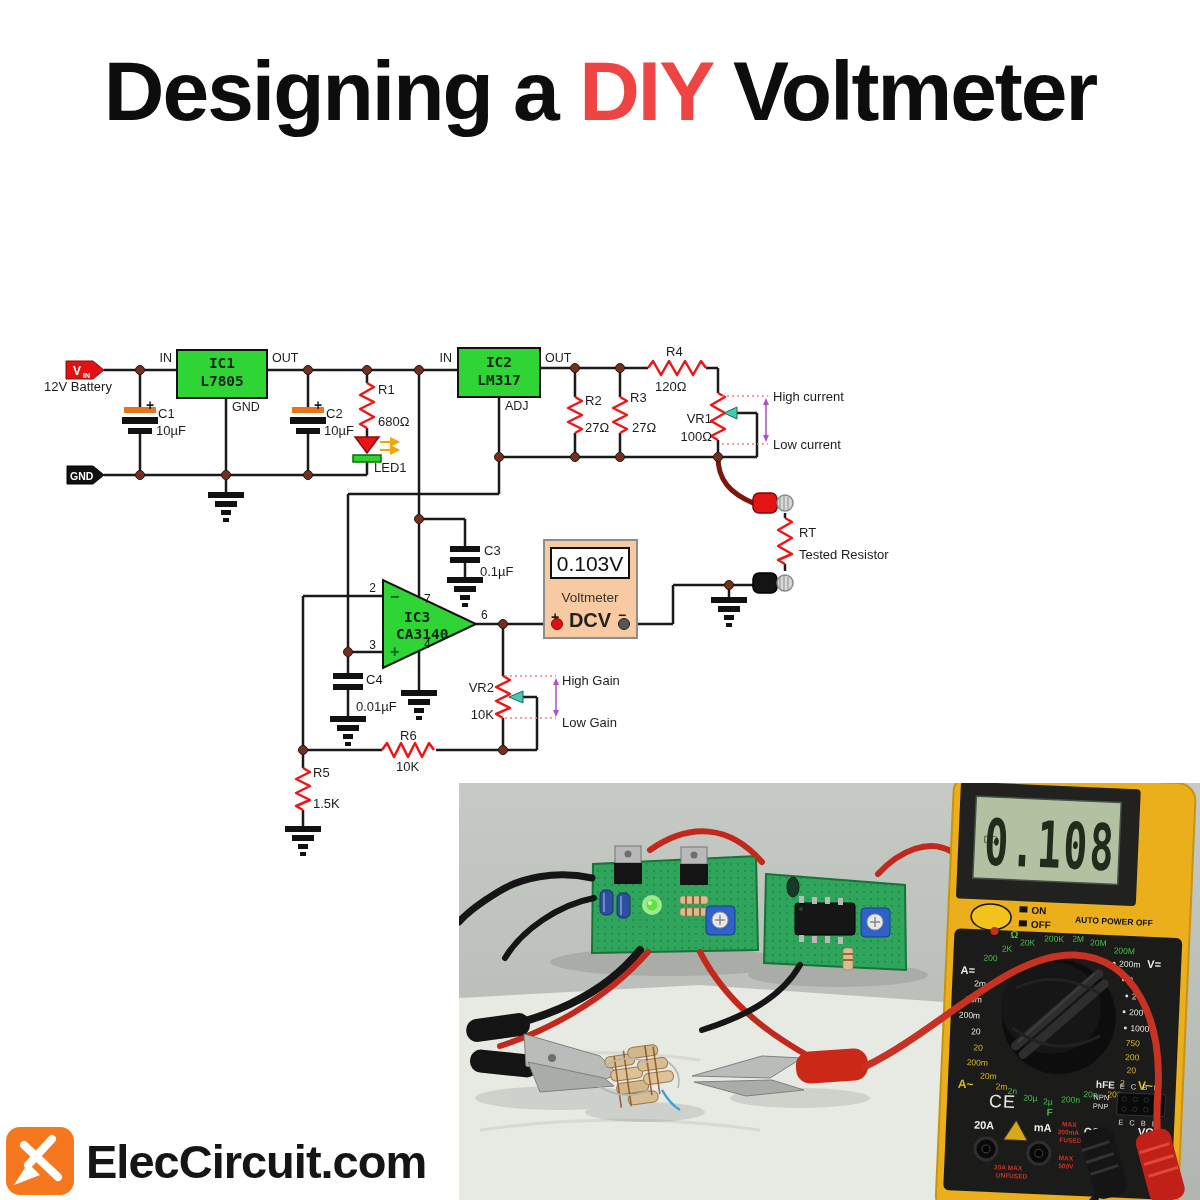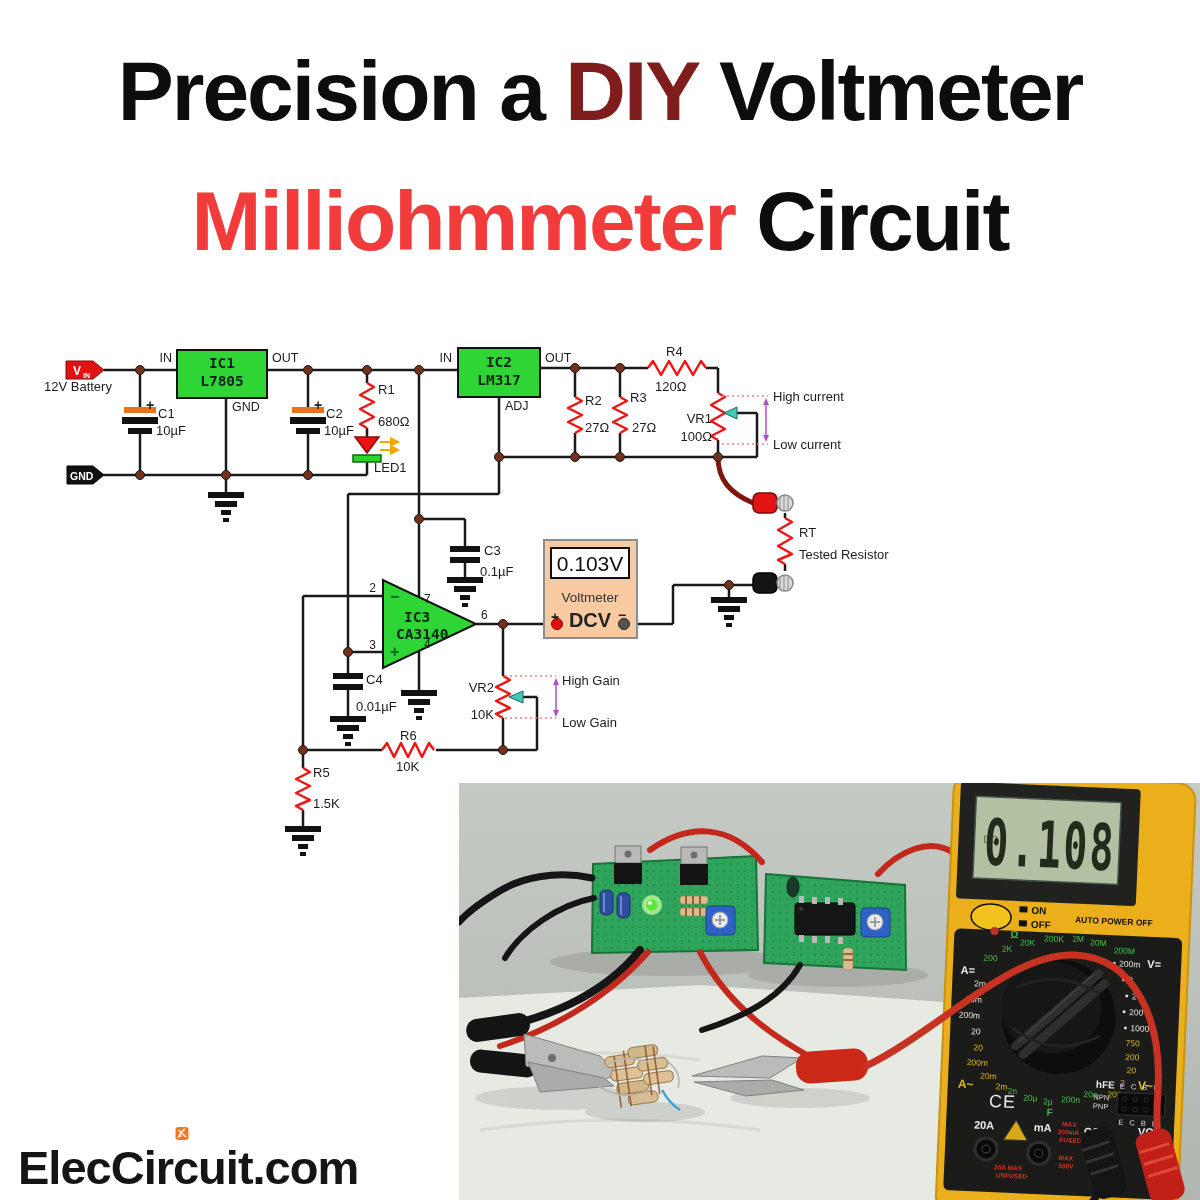--- a/index.html
+++ b/index.html
@@ -1,20 +1,20 @@
 <!DOCTYPE html>
 <html><head>
 <meta charset="utf-8">
 <style>
   html,body{margin:0;padding:0;background:#ffffff;}
   #canvas{position:relative;width:1200px;height:1200px;background:#fff;overflow:hidden;
           font-family:"Liberation Sans",sans-serif;}
   .title{position:absolute;top:26px;left:0;width:1200px;text-align:center;
          font-weight:bold;font-size:84px;letter-spacing:-2px;line-height:130px;color:#0d0d0d;}
-  .t-green{color:#7f1d1d;}
+  .t-green{color:#ef4444;}
   .t-red{color:#f23c3c;}
   svg{position:absolute;display:block;}
   #schematic{left:0;top:325px;}
   #photo{left:459px;top:783px;}
   
   .lbl{font-size:13px;fill:#1c1c1c;}
   .pin{font-size:12.5px;fill:#1c1c1c;}
   .num{font-size:12px;fill:#1c1c1c;}
   .icname{font-size:14.5px;font-weight:bold;fill:#10251a;font-family:"DejaVu Sans Mono",monospace;}
   .tagtxt{fill:#ffffff;font-weight:bold;}
@@ -27,33 +27,32 @@
   .earth{fill:#111;}
   
   .m-g{fill:#43c04a;font-size:8.5px;}
   .m-w{fill:#e8e8e0;font-size:8.5px;}
   .m-y{fill:#dcb81e;font-size:8.5px;}
   .m-gb{fill:#43c04a;font-size:10px;font-weight:bold;}
   .m-wb{fill:#ececec;font-size:11px;font-weight:bold;}
   .m-yb{fill:#dcb81e;font-size:12px;font-weight:bold;}
   .m-r{fill:#cc3322;font-size:6.5px;font-weight:bold;}
   .m-k{fill:#111;font-size:10px;font-weight:bold;}
-  .footer{position:absolute;left:6px;top:1127px;height:68px;display:flex;align-items:center;flex-direction:column;}
+  .footer{position:absolute;left:6px;top:1127px;height:68px;display:flex;align-items:center;}
   .brand-icon{position:static;width:68px;height:68px;}
   .brand-text{font-size:47px;font-weight:bold;color:#151515;letter-spacing:-1px;margin-left:12px;
               font-family:"Liberation Sans",sans-serif;}
 </style>
 </head>
 <body>
 
 <div id="canvas">
 
   <div class="title">
-    <div><span>Precision a </span><span class="t-green">DIY</span><span> Voltmeter</span></div>
-    <div><span class="t-red">Milliohmmeter</span><span> Circuit</span></div>
+    <div><span>Designing a </span><span class="t-green">DIY</span><span> Voltmeter</span></div>
   </div>
 
   <svg id="schematic" width="900" height="555" viewBox="0 325 900 555">
 
     <g>
       <path class="wire" d="M104,370 H177 M267,370 H458 M540,368 H648 M706,368 H718 M718,368 V393 M718,440 V457
                             M499,457 H757 M499,397 V457 M499,457 V494 M348,494 H499 M348,494 V652
                             M575,368 V397 M575,433 V457 M620,368 V397 M620,433 V457
                             M140,370 V407 M140,434 V475 M308,370 V407 M308,434 V475
                             M367,370 V383 M367,428 V437 M367,462 V475

